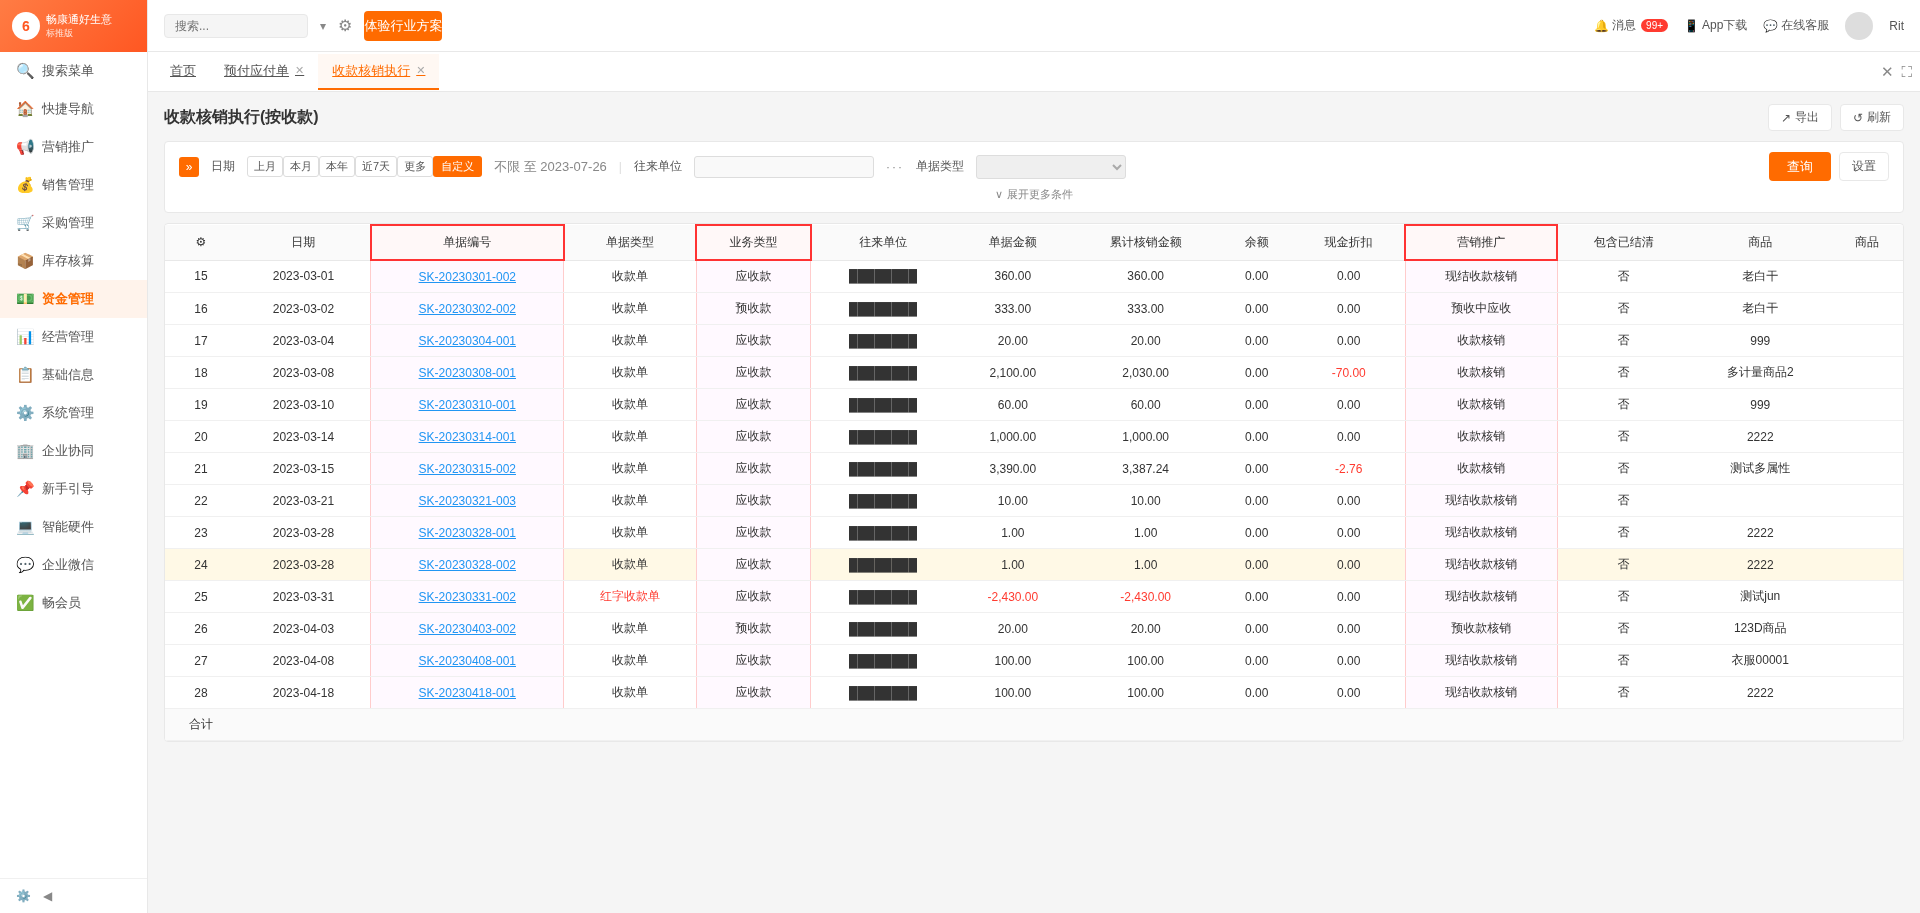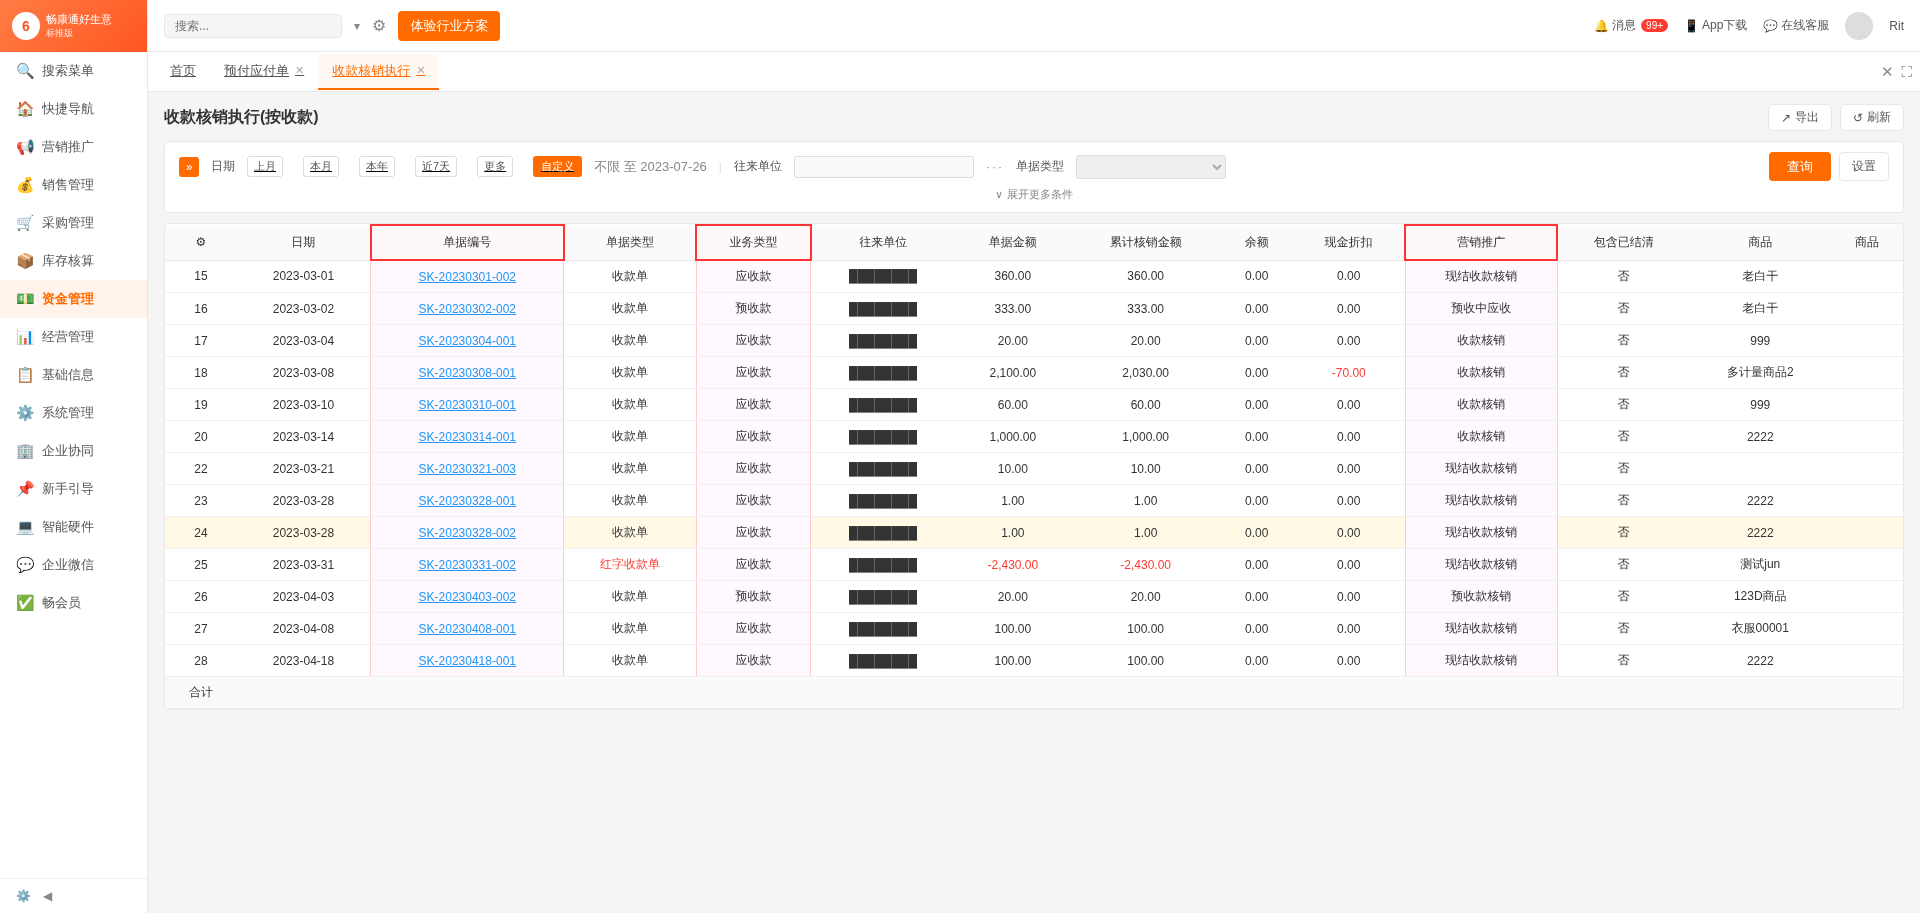--- a/index.html
+++ b/index.html
@@ -72,30 +72,30 @@
       height: 52px;
       display: flex;
       align-items: center;
       gap: 12px;
     }
     .topbar-search {
       background: #f5f5f5;
       border: 1px solid #e8e8e8;
       border-radius: 4px;
       padding: 4px 10px;
-      width: 178px;
+      width: 144px;
       color: #bbb;
       font-size: 12px;
     }
     .topbar-btn {
       background: #ff6b00;
       color: white;
       border: none;
       border-radius: 4px;
-      padding: 6px 12px;
+      padding: 6px 0;
       cursor: pointer;
       font-size: 13px;
     }
     .topbar-right {
       margin-left: auto;
       display: flex;
       align-items: center;
       gap: 16px;
       color: #555;
       font-size: 12px;
@@ -191,21 +191,21 @@
       background: #ff6b00;
       color: white;
       border: none;
       border-radius: 3px;
       width: 20px; height: 20px;
       cursor: pointer;
       font-size: 12px;
       display: flex; align-items: center; justify-content: center;
     }
     .filter-label { color: #555; font-size: 12px; }
-    .date-btns { display: flex; gap: 20px; text-decoration: underline; }
+    .date-btns { display: flex; gap: 0; }
     .date-btn {
       border: 1px solid #ddd;
       background: #fff;
       border-radius: 3px;
       padding: 2px 6px;
       cursor: pointer;
       color: #555;
       font-size: 11px;
     }
     .date-custom {
@@ -593,20 +593,36 @@
               <td>1,000.00</td>
               <td>1,000.00</td>
               <td>0.00</td>
               <td>0.00</td>
               <td style="border-left: 1px solid rgb(255, 204, 204); border-right: 1px solid rgb(255, 204, 204); background: rgb(255, 249, 255);">收款核销</td>
               <td>否</td>
               <td>2222</td>
               <td></td>
             </tr>
             <tr>
+              <td>21</td>
+              <td>2023-03-15</td>
+              <td style="border-left: 1px solid rgb(255, 204, 204); border-right: 1px solid rgb(255, 204, 204); background: rgb(255, 249, 255);"><a class="link-text" href="#">SK-20230315-002</a></td>
+              <td>收款单</td>
+              <td style="border-left: 1px solid rgb(255, 204, 204); border-right: 1px solid rgb(255, 204, 204); background: rgb(255, 249, 255);">应收款</td>
+              <td>████████</td>
+              <td>3,390.00</td>
+              <td>3,387.24</td>
+              <td>0.00</td>
+              <td class="negative-value">-2.76</td>
+              <td style="border-left: 1px solid rgb(255, 204, 204); border-right: 1px solid rgb(255, 204, 204); background: rgb(255, 249, 255);">收款核销</td>
+              <td>否</td>
+              <td>测试多属性</td>
+              <td></td>
+            </tr>
+            <tr>
               <td>22</td>
               <td>2023-03-21</td>
               <td style="border-left: 1px solid rgb(255, 204, 204); border-right: 1px solid rgb(255, 204, 204); background: rgb(255, 249, 255);"><a class="link-text" href="#">SK-20230321-003</a></td>
               <td>收款单</td>
               <td style="border-left: 1px solid rgb(255, 204, 204); border-right: 1px solid rgb(255, 204, 204); background: rgb(255, 249, 255);">应收款</td>
               <td>████████</td>
               <td>10.00</td>
               <td>10.00</td>
               <td>0.00</td>
               <td>0.00</td>

